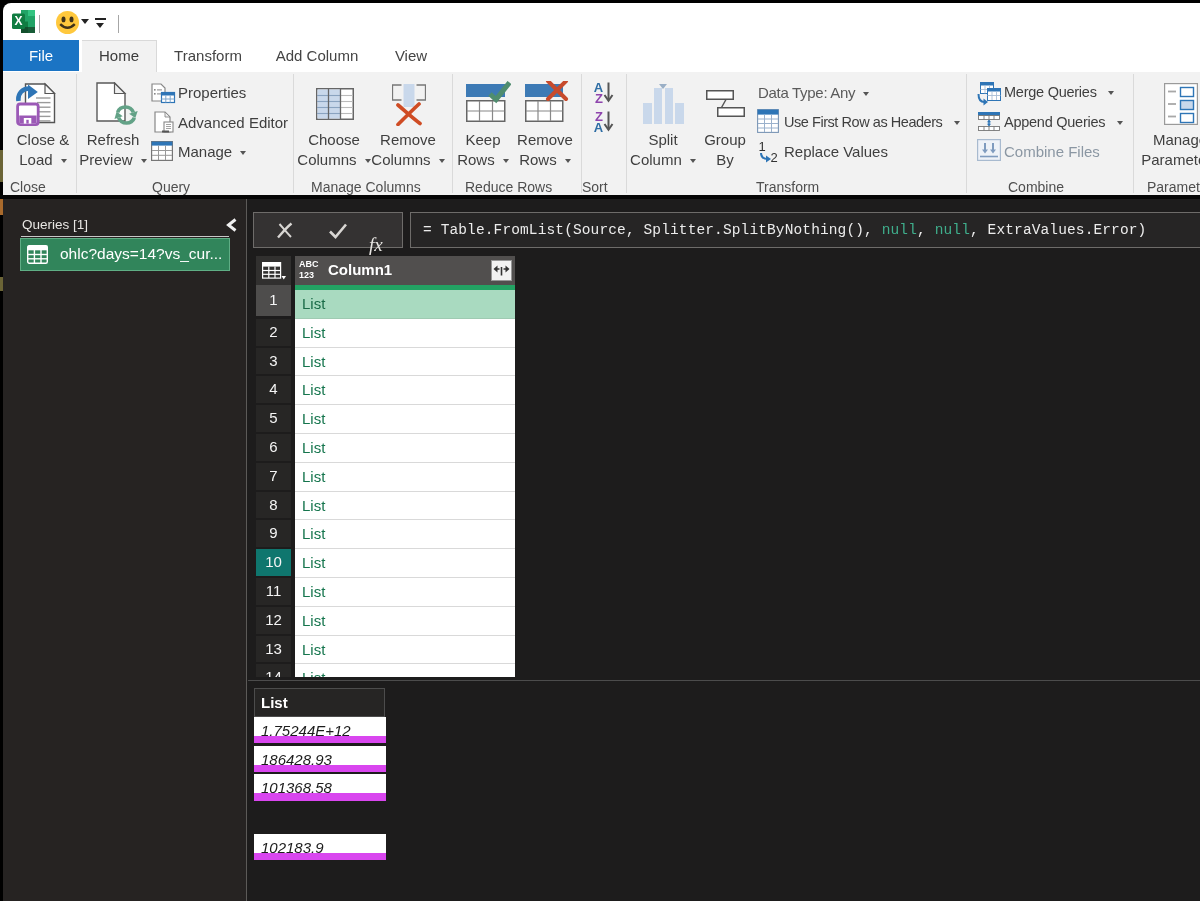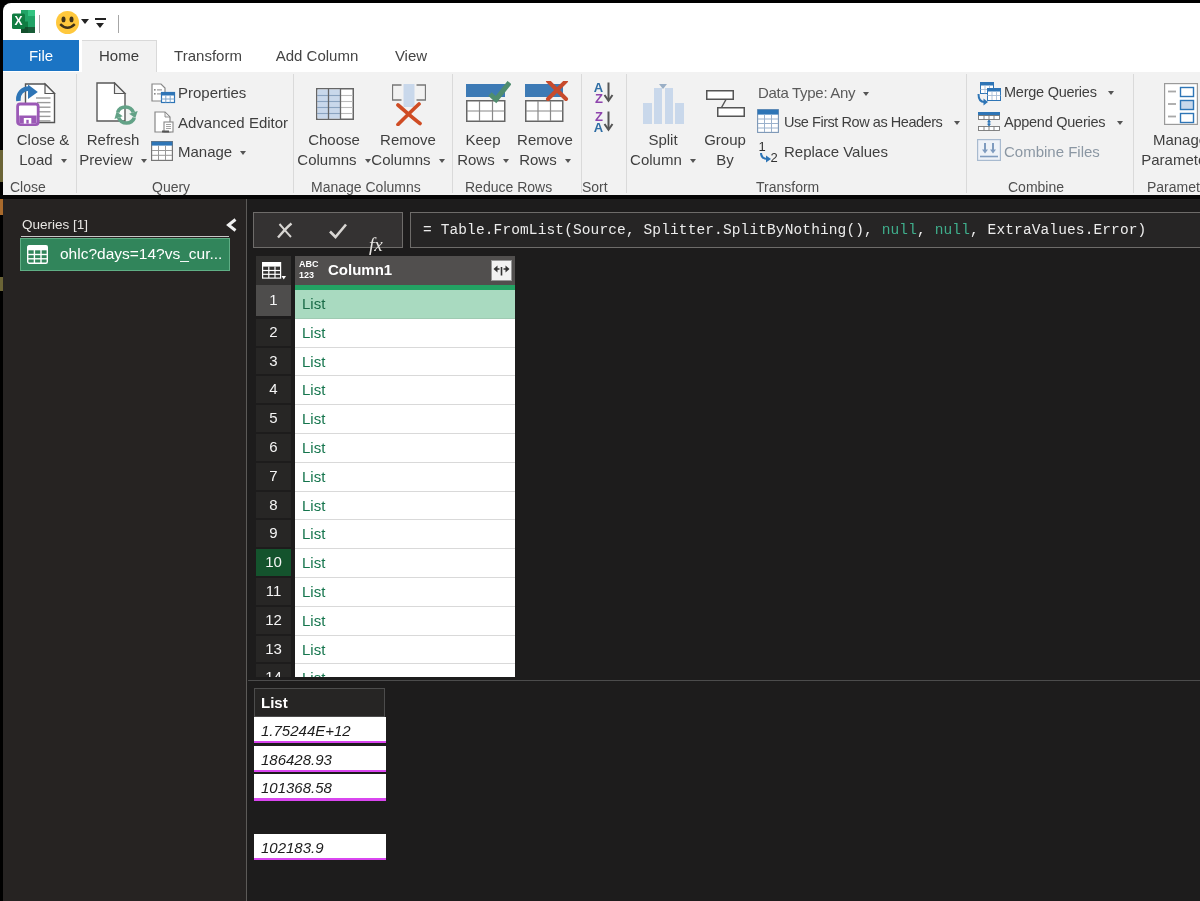--- a/index.html
+++ b/index.html
@@ -56,21 +56,21 @@
   #tclip{left:256px;top:285px;width:259px;height:392px;overflow:hidden;}
   .numcell{left:0;width:35px;height:27px;background:#272625;color:#f5f5f5;
            font-size:15px;text-align:center;line-height:27px;}
   .datacell{left:39px;width:220px;height:28.8px;background:#fff;border-bottom:1px solid #d9d9d9;
             font-size:15px;color:#15754d;line-height:27px;padding-left:7px;box-sizing:border-box;}
   
   #splitline{left:248px;top:680px;width:952px;height:1px;background:#4c4c4c;}
   #dhead{left:254px;top:688px;width:131px;height:29px;background:#262524;
          border:1px solid #4c4c4c;box-sizing:border-box;font-size:15px;font-weight:bold;
          color:#fff;line-height:27px;padding-left:6px;}
-  .drow{left:254px;width:132px;height:26px;background:#fff;border-bottom:2px solid #d946ef;
+  .drow{left:254px;width:132px;height:26px;background:#fff;border-bottom:7px solid #d946ef;
         font-style:italic;font-size:15px;color:#1c1c1c;line-height:28px;padding-left:7px;box-sizing:border-box;}
 </style>
 </head>
 <body>
 
   <div class="abs" style="left:0;top:150px;width:3px;height:32px;background:#6b6436;"></div>
   <div class="abs" style="left:0;top:199px;width:3px;height:16px;background:#a96a2c;"></div>
   <div class="abs" style="left:0;top:277px;width:3px;height:14px;background:#6b6436;"></div>
 
   <div id="titlebar" class="abs">
@@ -449,21 +449,21 @@
     <div class="numcell abs" style="top:120.2px;height:26.8px;line-height:26.8px;background:#272625;">5</div>
     <div class="datacell abs" style="top:120.2px;">List</div>
     <div class="numcell abs" style="top:149px;height:26.8px;line-height:26.8px;background:#272625;">6</div>
     <div class="datacell abs" style="top:149px;">List</div>
     <div class="numcell abs" style="top:177.8px;height:26.8px;line-height:26.8px;background:#272625;">7</div>
     <div class="datacell abs" style="top:177.8px;">List</div>
     <div class="numcell abs" style="top:206.6px;height:26.8px;line-height:26.8px;background:#272625;">8</div>
     <div class="datacell abs" style="top:206.6px;">List</div>
     <div class="numcell abs" style="top:235.4px;height:26.8px;line-height:26.8px;background:#272625;">9</div>
     <div class="datacell abs" style="top:235.4px;">List</div>
-    <div class="numcell abs" style="top:264.2px;height:26.8px;line-height:26.8px;background:#14532d;">10</div>
+    <div class="numcell abs" style="top:264.2px;height:26.8px;line-height:26.8px;background:#0f766e;">10</div>
     <div class="datacell abs" style="top:264.2px;">List</div>
     <div class="numcell abs" style="top:293px;height:26.8px;line-height:26.8px;background:#272625;">11</div>
     <div class="datacell abs" style="top:293px;">List</div>
     <div class="numcell abs" style="top:321.8px;height:26.8px;line-height:26.8px;background:#272625;">12</div>
     <div class="datacell abs" style="top:321.8px;">List</div>
     <div class="numcell abs" style="top:350.6px;height:26.8px;line-height:26.8px;background:#272625;">13</div>
     <div class="datacell abs" style="top:350.6px;">List</div>
     <div class="numcell abs" style="top:379.40000000000003px;height:26.8px;line-height:26.8px;background:#272625;">14</div>
     <div class="datacell abs" style="top:379.40000000000003px;">List</div>
   </div>

